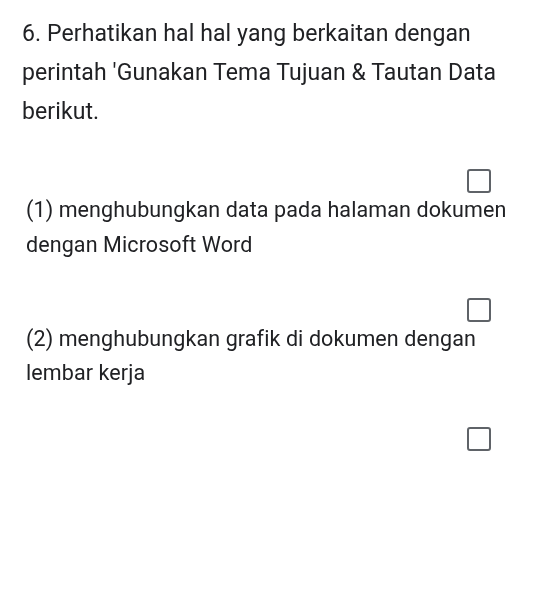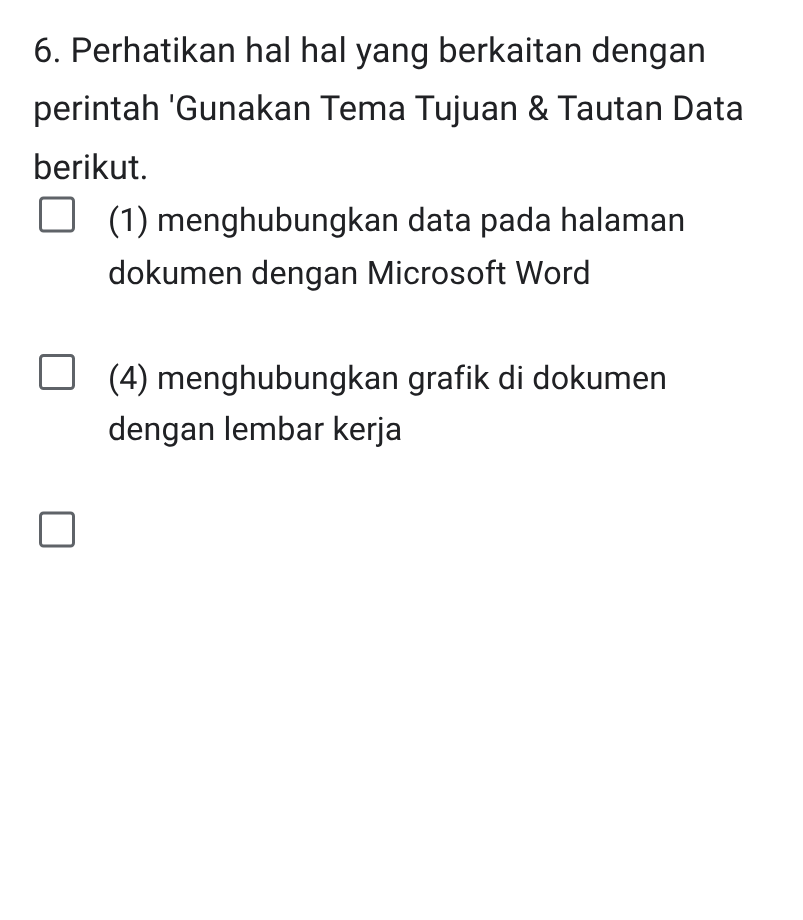--- a/index.html
+++ b/index.html
@@ -11,27 +11,29 @@
       font-family: -apple-system, BlinkMacSystemFont, 'Segoe UI', Roboto, Arial, sans-serif;
       background: #ffffff;
       width: 535px;
       padding: 14px 22px;
       color: #202124;
     }
     .question-text {
       font-size: 23px;
       line-height: 1.7;
       color: #202124;
+      margin-bottom: 38px;
       letter-spacing: 0.1px;
     }
     .option {
       display: flex;
-      align-items: flex-start;
+      align-items: flex-end;
       margin-bottom: 36px;
       padding-left: 4px;
+      flex-direction: column;
     }
     .checkbox {
       flex-shrink: 0;
       width: 24px;
       height: 24px;
       border: 2.5px solid #5f6368;
       border-radius: 3px;
       margin-right: 22px;
       cursor: pointer;
     }
@@ -50,18 +52,18 @@
   <span>Perhatikan hal hal yang berkaitan dengan perintah 'Gunakan Tema Tujuan &amp; Tautan Data berikut.</span>
 </div>
 
 <div class="option">
   <div class="checkbox"></div>
   <div class="option-text">(1) menghubungkan data pada halaman dokumen dengan Microsoft Word</div>
 </div>
 
 <div class="option">
   <div class="checkbox"></div>
-  <div class="option-text">(4) menghubungkan grafik di dokumen dengan lembar kerja</div>
+  <div class="option-text">(2) menghubungkan grafik di dokumen dengan lembar kerja</div>
 </div>
 
 <div class="option">
   <div class="checkbox"></div>
 </div>
 
 </body></html>

